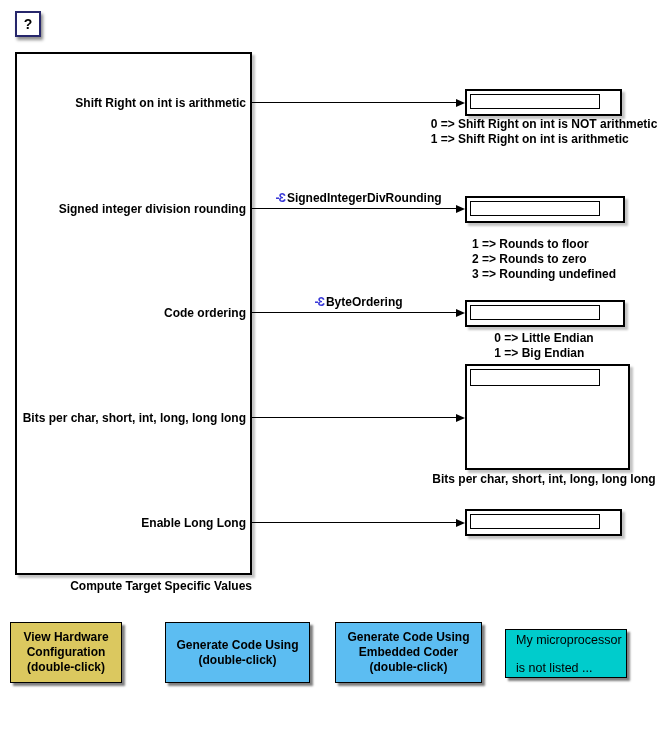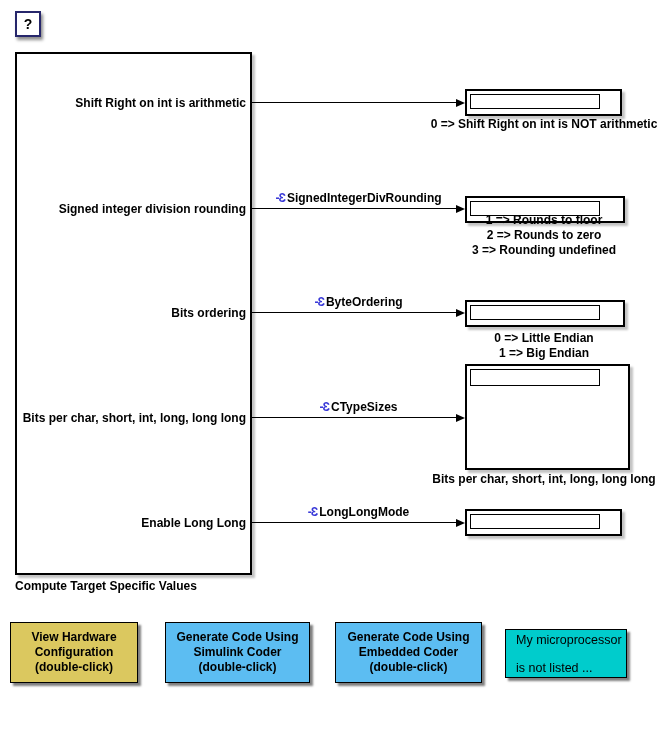--- a/index.html
+++ b/index.html
@@ -12,21 +12,21 @@
     position:absolute;left:15px;top:11px;width:26px;height:26px;box-sizing:border-box;
     background:#fff;border:2px solid #26266B;box-shadow:2px 3px 3px rgba(0,0,0,.45);
     font-weight:bold;font-size:14px;text-align:center;line-height:22px;cursor:pointer;
   }
   
   .subsystem{
     position:absolute;left:15px;top:52px;width:237px;height:523px;box-sizing:border-box;
     background:#fff;border:2px solid #000;box-shadow:3px 3px 2px #c4c4c4;
   }
   .block-name{
-    position:absolute;left:15px;top:579px;width:237px;text-align:left;
+    position:absolute;left:15px;top:579px;width:237px;text-align:right;
     font-weight:bold;font-size:12px;line-height:14px;white-space:nowrap;
   }
   
   .port-label{
     position:absolute;right:425px;text-align:right;font-weight:bold;font-size:12px;
     line-height:14px;white-space:nowrap;
   }
   .pl1{top:96px}.pl2{top:202px}.pl3{top:306px}.pl4{top:411px}.pl5{top:516px}
   
   .sig-line{position:absolute;left:252px;width:206px;height:0;border-top:1.6px solid #000;}
@@ -53,31 +53,31 @@
   .d3{left:465px;top:300px;width:160px;height:27px}
   .d4{left:465px;top:364px;width:165px;height:106px}
   .d5{left:465px;top:509px;width:157px;height:27px}
   .display-inner{
     position:absolute;left:3px;top:3px;width:130px;height:15px;box-sizing:border-box;
     border:1.4px solid #000;background:#fff;
   }
   .d4 .display-inner{height:17px;}
   
   .annot{
-    position:absolute;left:544px;transform:translateX(-50%);text-align:center;
+    position:absolute;left:544px;transform:translateX(-50%);
     font-weight:bold;font-size:12px;line-height:15px;white-space:nowrap;
   }
-  .an1{top:117px}.an2{top:213px}.an3{top:331px}.an4{top:472px}.an5{top:540px}
+  .an1{top:117px}.an2{top:237px}.an3{top:331px}.an4{top:472px}.an5{top:540px}
   
   .dc-btn{
     position:absolute;box-sizing:border-box;border:1.6px solid #000;
     box-shadow:3px 3px 2px rgba(0,0,0,.5);font-weight:bold;font-size:12px;line-height:15px;
     text-align:center;cursor:pointer;display:flex;flex-direction:column;justify-content:center;
   }
-  .b1{left:10px;top:622px;width:128px;height:61px;background:#DBC85F;}
+  .b1{left:10px;top:622px;width:112px;height:61px;background:#DBC85F;}
   .b2{left:165px;top:622px;width:145px;height:61px;background:#5CBDF2;}
   .b3{left:335px;top:622px;width:147px;height:61px;background:#5CBDF2;}
   .b4{
     left:505px;top:629px;width:122px;height:49px;background:#00CCCC;
     font-weight:normal;font-size:12.5px;line-height:16px;text-align:left;padding-left:10px;
   }
   .copyright{
     position:absolute;left:0;top:702px;width:671px;text-align:center;
     font-size:11px;line-height:13px;
   }
@@ -93,86 +93,80 @@
   <div class="block-name">Compute Target Specific Values</div>
 
   <div class="port-label pl1">Shift Right on int is arithmetic</div>
   <div class="sig-line sl1"></div>
   <div class="arrow ar1"></div>
   <div class="display d1">
     <div class="display-inner"></div>
   </div>
   <div class="annot an1">
     <div>0 =&gt; Shift Right on int is NOT arithmetic</div>
+    <div>1 =&gt; Shift Right on int is arithmetic</div>
     <div></div>
   </div>
 
   <div class="port-label pl2">Signed integer division rounding</div>
   <div class="sig-line sl2"></div>
   <div class="arrow ar2"></div>
   <div class="sig-label sg2">
     <span class="log-glyph">-Ɛ</span><span>SignedIntegerDivRounding</span>
   </div>
   <div class="display d2">
     <div class="display-inner"></div>
   </div>
   <div class="annot an2">
     <div>1 =&gt; Rounds to floor</div>
     <div>2 =&gt; Rounds to zero</div>
     <div>3 =&gt; Rounding undefined</div>
   </div>
 
-  <div class="port-label pl3">Bits ordering</div>
+  <div class="port-label pl3">Code ordering</div>
   <div class="sig-line sl3"></div>
   <div class="arrow ar3"></div>
   <div class="sig-label sg3">
     <span class="log-glyph">-Ɛ</span><span>ByteOrdering</span>
   </div>
   <div class="display d3">
     <div class="display-inner"></div>
   </div>
   <div class="annot an3">
     <div>0 =&gt; Little Endian</div>
     <div>1 =&gt; Big Endian</div>
     <div></div>
   </div>
 
   <div class="port-label pl4">Bits per char, short, int, long, long long</div>
   <div class="sig-line sl4"></div>
   <div class="arrow ar4"></div>
-  <div class="sig-label sg4">
-    <span class="log-glyph">-Ɛ</span><span>CTypeSizes</span>
-  </div>
   <div class="display d4">
     <div class="display-inner"></div>
   </div>
   <div class="annot an4">
     <div>Bits per char, short, int, long, long long</div>
     <div></div>
     <div></div>
   </div>
 
   <div class="port-label pl5">Enable Long Long</div>
   <div class="sig-line sl5"></div>
   <div class="arrow ar5"></div>
-  <div class="sig-label sg5">
-    <span class="log-glyph">-Ɛ</span><span>LongLongMode</span>
-  </div>
   <div class="display d5">
     <div class="display-inner"></div>
   </div>
 
   <div class="dc-btn b1" style="background-color: rgb(219, 200, 95);">
     <div>View Hardware</div>
     <div>Configuration</div>
     <div>(double-click)</div>
   </div>
   <div class="dc-btn b2" style="background-color: rgb(92, 189, 242);">
     <div>Generate Code Using</div>
-    <div>Simulink Coder</div>
     <div>(double-click)</div>
   </div>
   <div class="dc-btn b3" style="background-color: rgb(92, 189, 242);">
     <div>Generate Code Using</div>
     <div>Embedded Coder</div>
     <div>(double-click)</div>
   </div>
   <div class="dc-btn b4" style="background-color: rgb(0, 204, 204); gap: 12px;">
     <div>My microprocessor</div>
     <div>is not listed ...</div>

